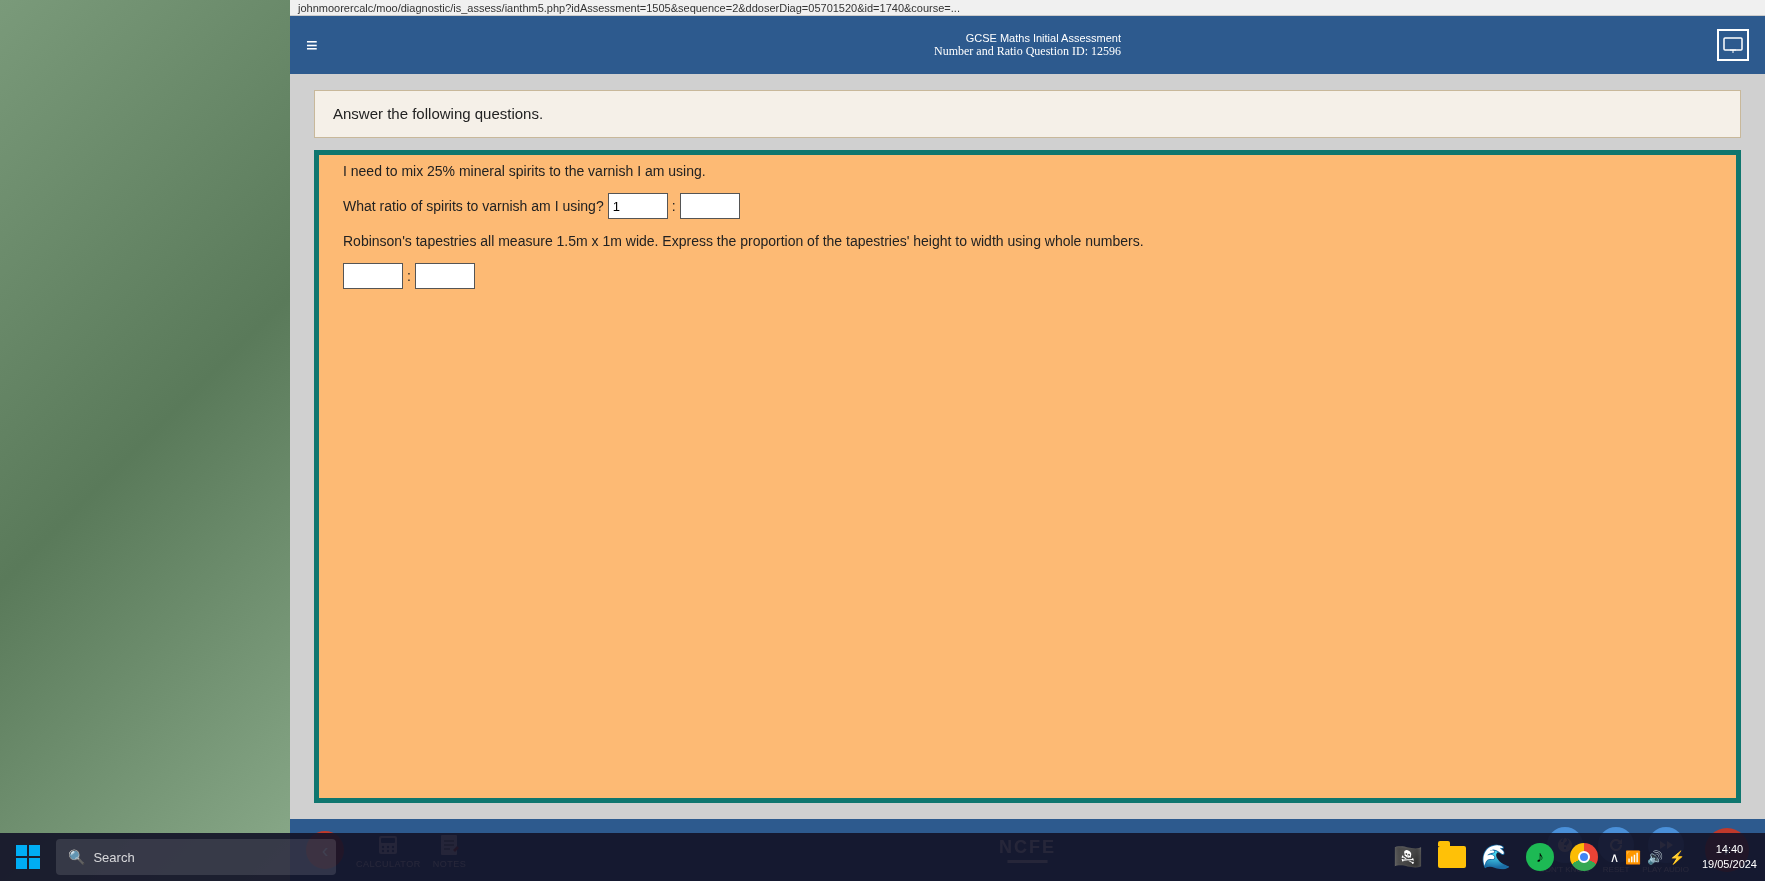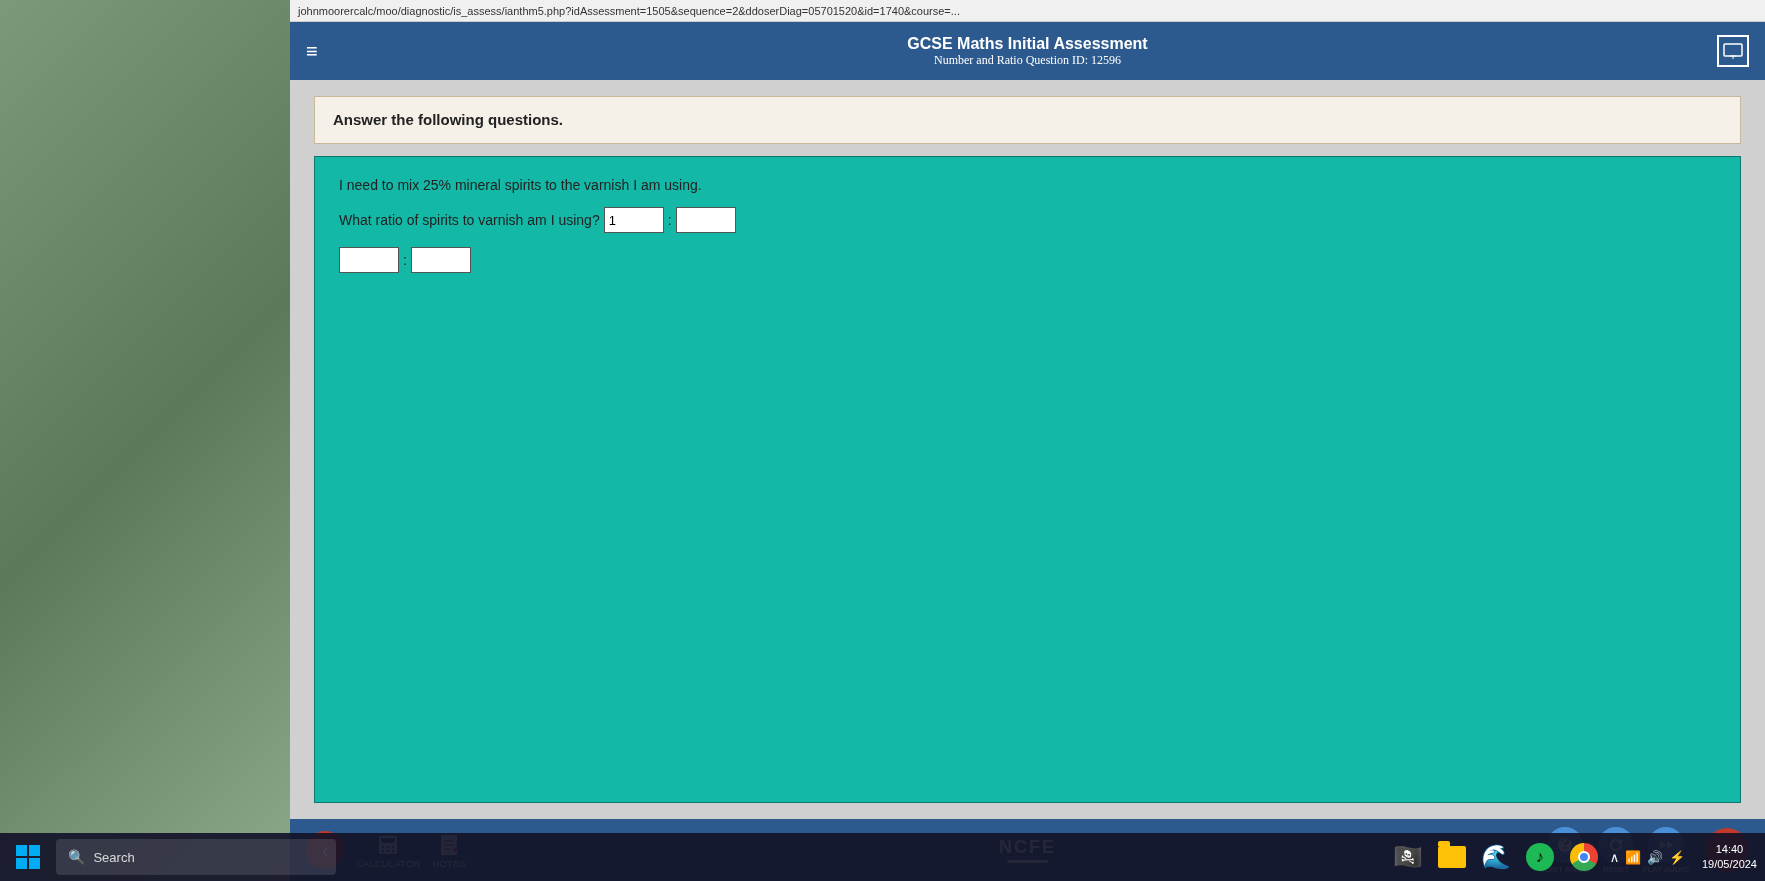--- a/index.html
+++ b/index.html
@@ -28,21 +28,21 @@
       top: 0;
       width: 1475px;
       height: 881px;
       background: #e8e8e8;
       display: flex;
       flex-direction: column;
     }
 
     
     .url-bar {
-      height: 22px;
+      height: 16px;
       background: #f0f0f0;
       display: flex;
       align-items: center;
       padding: 0 8px;
       font-size: 11px;
       color: #333;
       border-bottom: 1px solid #ccc;
       overflow: hidden;
     }
 
@@ -63,23 +63,24 @@
       font-size: 20px;
       color: white;
       cursor: pointer;
     }
 
     .header-title {
       text-align: center;
     }
 
     .header-title .title-main {
-      font-size: 16px;
-      font-weight: bold;
+      font-size: 11px;
+      font-weight: normal;
       display: block;
+      text-align: right;
     }
 
     .header-title .title-sub {
       font-size: 12px;
       display: block;
       font-family: Liberation Serif, serif;
     }
 
     .header-bar .monitor-icon {
       position: absolute;
@@ -107,29 +108,29 @@
 
     
     .instruction-box {
       background: #f5f0e8;
       border: 1px solid #c8b89a;
       padding: 14px 18px;
     }
 
     .instruction-text {
       font-size: 15px;
-      font-weight: bold;
+      font-weight: normal;
       color: #222;
     }
 
     
     .question-box {
-      background: #14b8a6;
-      border: 1px solid #0f766e;
-      padding: 20px 24px;
+      background: #fdba74;
+      border: 5px solid #0f766e;
+      padding: 8px 24px;
       flex: 1;
     }
 
     .question-line {
       font-size: 14px;
       color: #222;
       margin-bottom: 14px;
       display: flex;
       align-items: center;
       flex-wrap: wrap;
@@ -475,20 +476,23 @@
       <div class="question-line">
         <span>What ratio of spirits to varnish am I using?</span>
         <div class="ratio-group">
           <input class="answer-input" type="text" value="1" style="">
           <span class="ratio-colon">:</span>
           <input class="answer-input" type="text" style="">
         </div>
       </div>
 
 
+      <div class="question-line">
+        <span>Robinson's tapestries all measure 1.5m x 1m wide. Express the proportion of the tapestries' height to width using whole numbers.</span>
+      </div>
       <div class="ratio-group" style="margin-top: 4px;">
         <input class="answer-input" type="text" style="">
         <span class="ratio-colon">:</span>
         <input class="answer-input" type="text" style="">
       </div>
 
     </div>
 
   </div>
 

